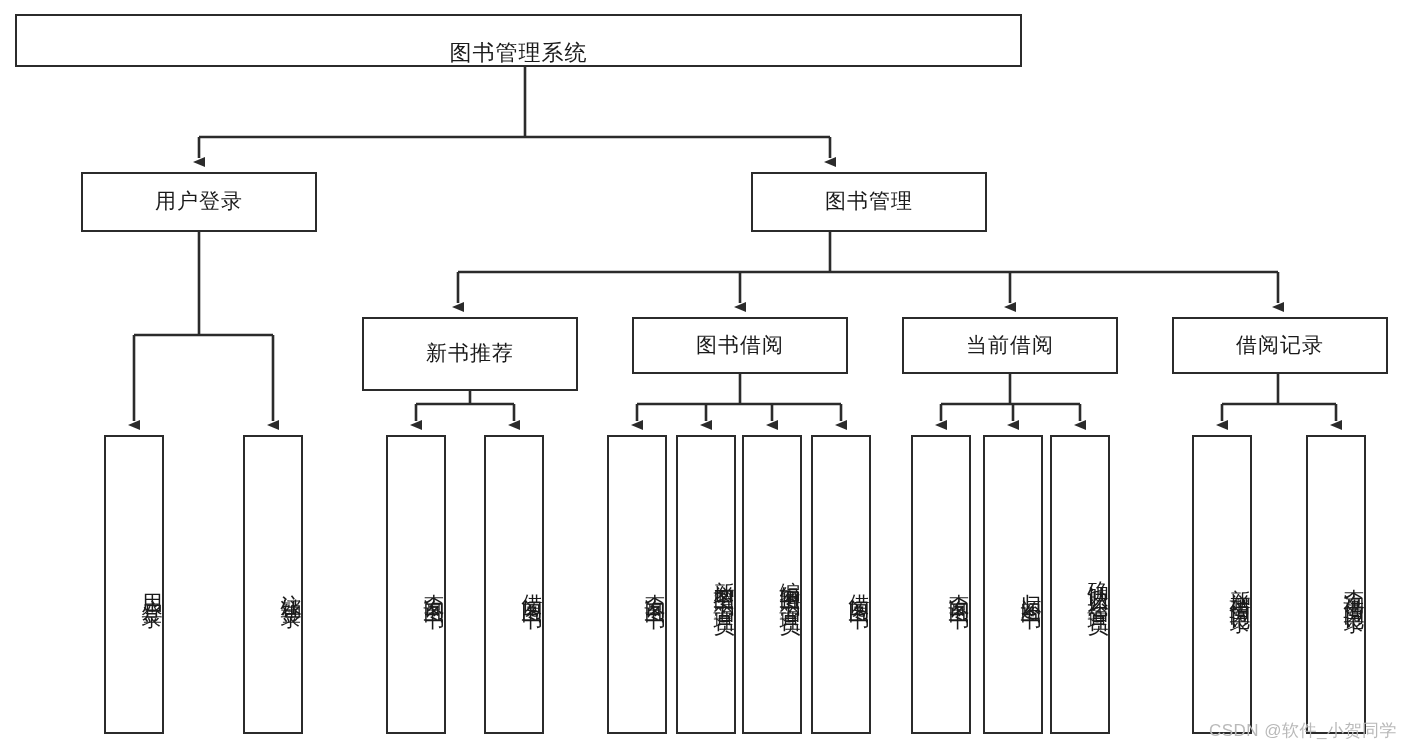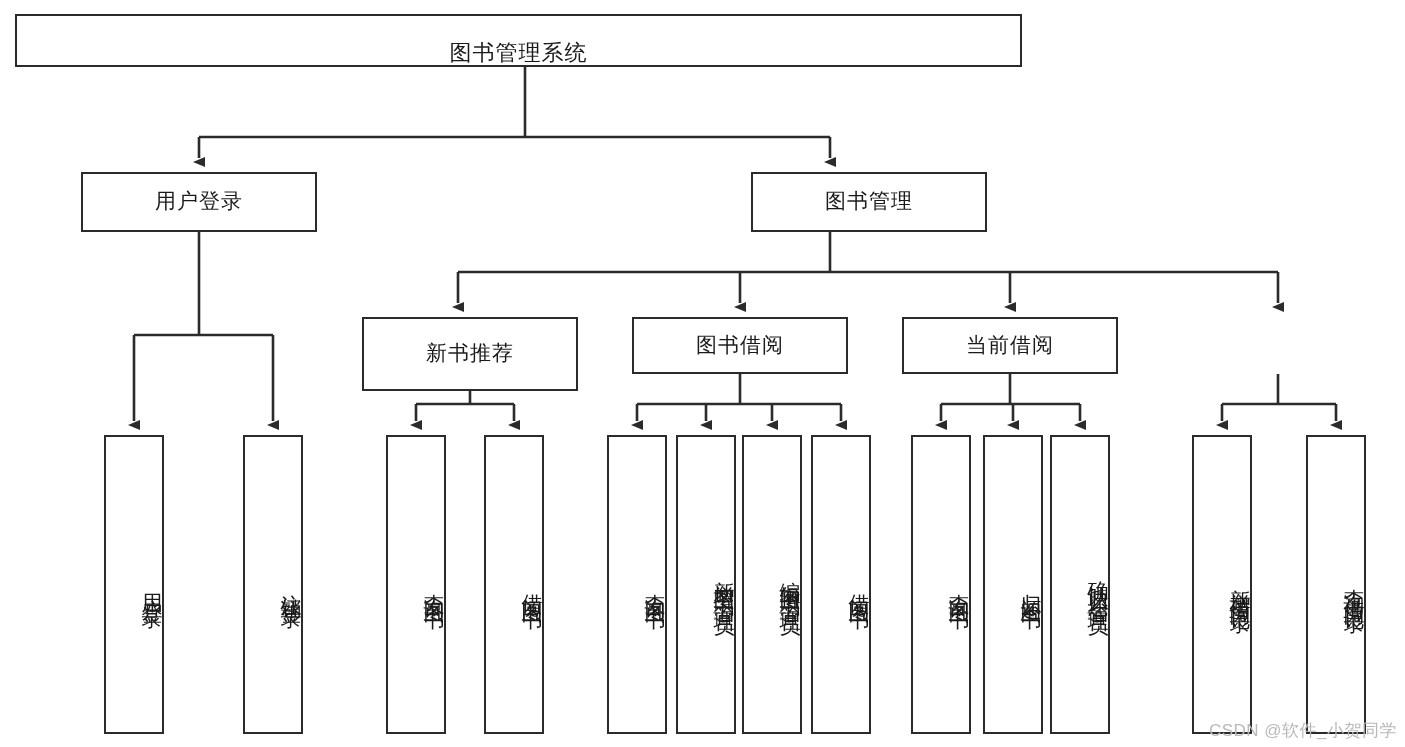--- a/index.html
+++ b/index.html
@@ -146,20 +146,23 @@
 
   <div class="node horiz" style="left:362px; top:317px; width:216px; height:74px;">
     <span class="node-label">新书推荐</span>
   </div>
   <div class="node horiz" style="left:632px; top:317px; width:216px; height:57px;text-align:right;">
     <span class="node-label">图书借阅</span>
   </div>
   <div class="node horiz" style="left:902px; top:317px; width:216px; height:57px;">
     <span class="node-label">当前借阅</span>
   </div>
+  <div class="node horiz" style="left:1172px; top:317px; width:216px; height:57px;">
+    <span class="node-label">借阅记录</span>
+  </div>
 
   <div class="node vert" style="left:104px; top:435px; width:60px; height:299px;">
     <span class="node-label">用户登录</span>
   </div>
   <div class="node vert" style="left:243px; top:435px; width:60px; height:299px;">
     <span class="node-label">注销登录</span>
   </div>
 
   <div class="node vert" style="left:386px; top:435px; width:60px; height:299px;">
     <span class="node-label">查询图书</span>

